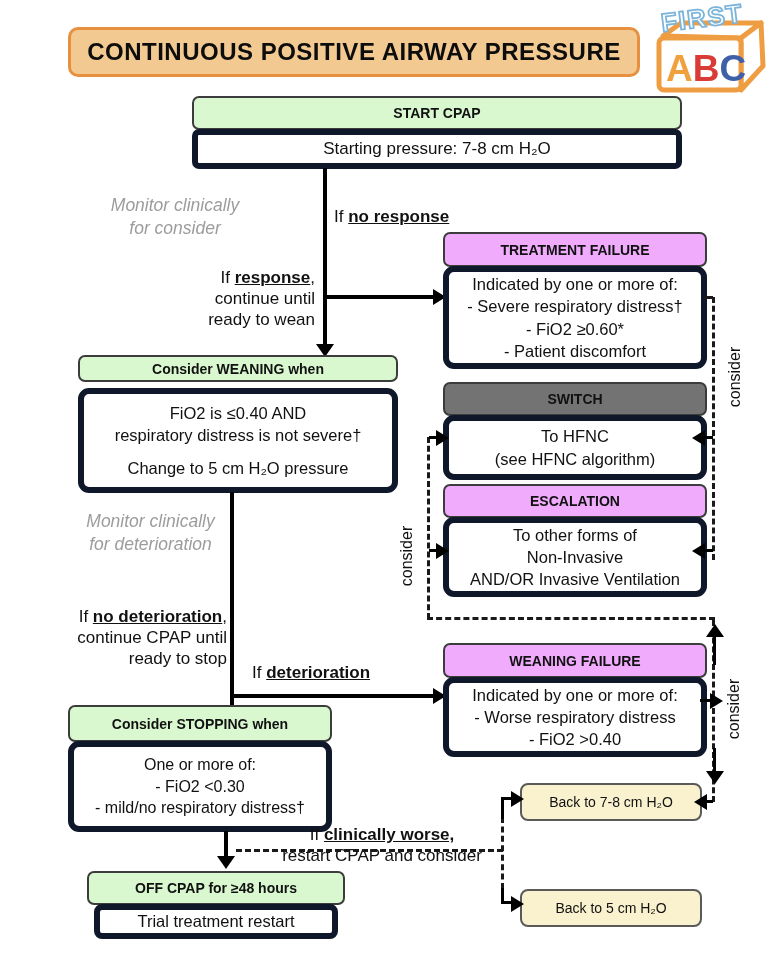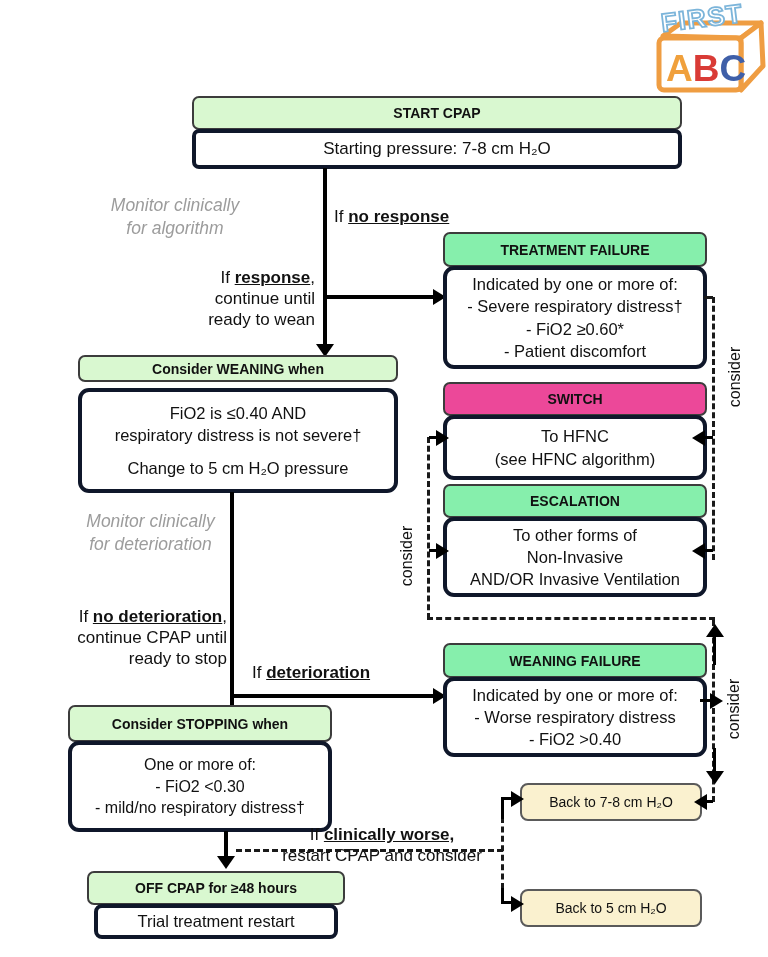--- a/index.html
+++ b/index.html
@@ -5,24 +5,24 @@
   html,body{margin:0;padding:0;background:#fff;}
   .canvas{position:relative;width:768px;height:957px;background:#fff;overflow:hidden;
           font-family:"Liberation Sans","DejaVu Sans",sans-serif;color:#111;}
   
   .banner{position:absolute;left:68px;top:27px;width:572px;height:50px;background:#f3c992;
           border:3px solid #e79140;border-radius:10px;display:flex;align-items:center;justify-content:center;
           font-size:24px;font-weight:bold;letter-spacing:.5px;color:#0d0d0d;box-sizing:border-box;}
   
   .hdr{position:absolute;box-sizing:border-box;border:2px solid #3c3c3c;border-radius:7px;
        display:flex;align-items:center;justify-content:center;font-weight:bold;font-size:14px;text-align:center;}
-  .bdy{position:absolute;box-sizing:border-box;border:4px solid #0f172a;border-radius:11px;background:#fff;
+  .bdy{position:absolute;box-sizing:border-box;border:6px solid #0f172a;border-radius:11px;background:#fff;
        display:flex;flex-direction:column;align-items:center;justify-content:center;
        font-size:16.5px;text-align:center;line-height:1.34;}
-  .green{background:#d9f8d0;} .red{background:#86efac;text-align:center;} .tan{background:#ec4899;}
+  .green{background:#d9f8d0;} .red{background:#f0abfc;text-align:center;} .tan{background:#737373;}
   .pill{position:absolute;box-sizing:border-box;border:2px solid #5a5a5a;border-radius:8px;background:#faf1cf;
         display:flex;align-items:center;justify-content:center;font-size:14px;}
   
   .vline{position:absolute;width:4px;background:#000;}
   .hline{position:absolute;height:4px;background:#000;}
   .tline{position:absolute;height:3px;background:#000;}
   .tvline{position:absolute;width:3px;background:#000;}
   .dv{position:absolute;width:0;border-left:3px dashed #1a1a1a;}
   .dh{position:absolute;height:0;border-top:3px dashed #1a1a1a;}
   .tri{position:absolute;width:0;height:0;}
@@ -39,20 +39,21 @@
   .gray{position:absolute;color:#9c9c9c;font-style:italic;font-size:17.5px;line-height:23px;text-align:center;}
   .rot{position:absolute;font-size:16px;color:#111;text-align:center;transform:rotate(-90deg);line-height:16px;}
   .boldline{font-weight:normal;}
   .gap{margin-top:10px;}
 </style>
 </head>
 <body>
 
 <div class="canvas">
 
+  <div class="banner">CONTINUOUS POSITIVE AIRWAY PRESSURE</div>
 
   <svg style="position:absolute;left:653px;top:2px;" width="114" height="96" viewBox="0 0 114 96">
     <g fill="#ffffff" stroke="#ef9d42" stroke-width="5" stroke-linejoin="round">
       <path d="M10 34 L28 21 L108 21 L88 36 Z"></path>
       <path d="M88 36 L108 21 L110 64 L88 88 Z"></path>
       <rect x="6" y="36" width="82" height="52" rx="5"></rect>
     </g>
     <text x="13" y="79" font-size="37" font-weight="bold" font-family="Liberation Sans, DejaVu Sans, sans-serif"><tspan fill="#f0a03c">A</tspan><tspan fill="#d93b36">B</tspan><tspan fill="#3f5fa8">C</tspan></text>
     <text x="8" y="24" transform="rotate(-7 57 16)" font-size="26" font-weight="bold" letter-spacing="1.5" fill="#ffffff" stroke="#7cb5da" stroke-width="1.8" font-family="Liberation Sans, DejaVu Sans, sans-serif">FIRST</text>
   </svg>
@@ -62,21 +63,21 @@
     <div>Starting pressure: 7-8 cm H₂O</div>
   </div>
 
   <div class="vline" style="left:323px;top:168px;height:181px;"></div>
   <div class="tri down" style="left:316px;top:344px;"></div>
   <div class="hline" style="left:325px;top:295px;width:110px;"></div>
   <div class="tri right" style="left:433px;top:289px;"></div>
 
   <div class="gray" style="left:90px;top:194px;width:170px;">
     <div>Monitor clinically</div>
-    <div>for algorithm</div>
+    <div>for consider</div>
   </div>
   <div class="lbl" style="left:334px;top:206px;">
     <span>If </span><span class="em">no response</span>
   </div>
   <div class="lbl r" style="left:150px;top:267px;width:165px;">
     <div><span>If </span><span class="em">response</span><span>,</span></div>
     <div>continue until</div>
     <div>ready to wean</div>
   </div>
 

